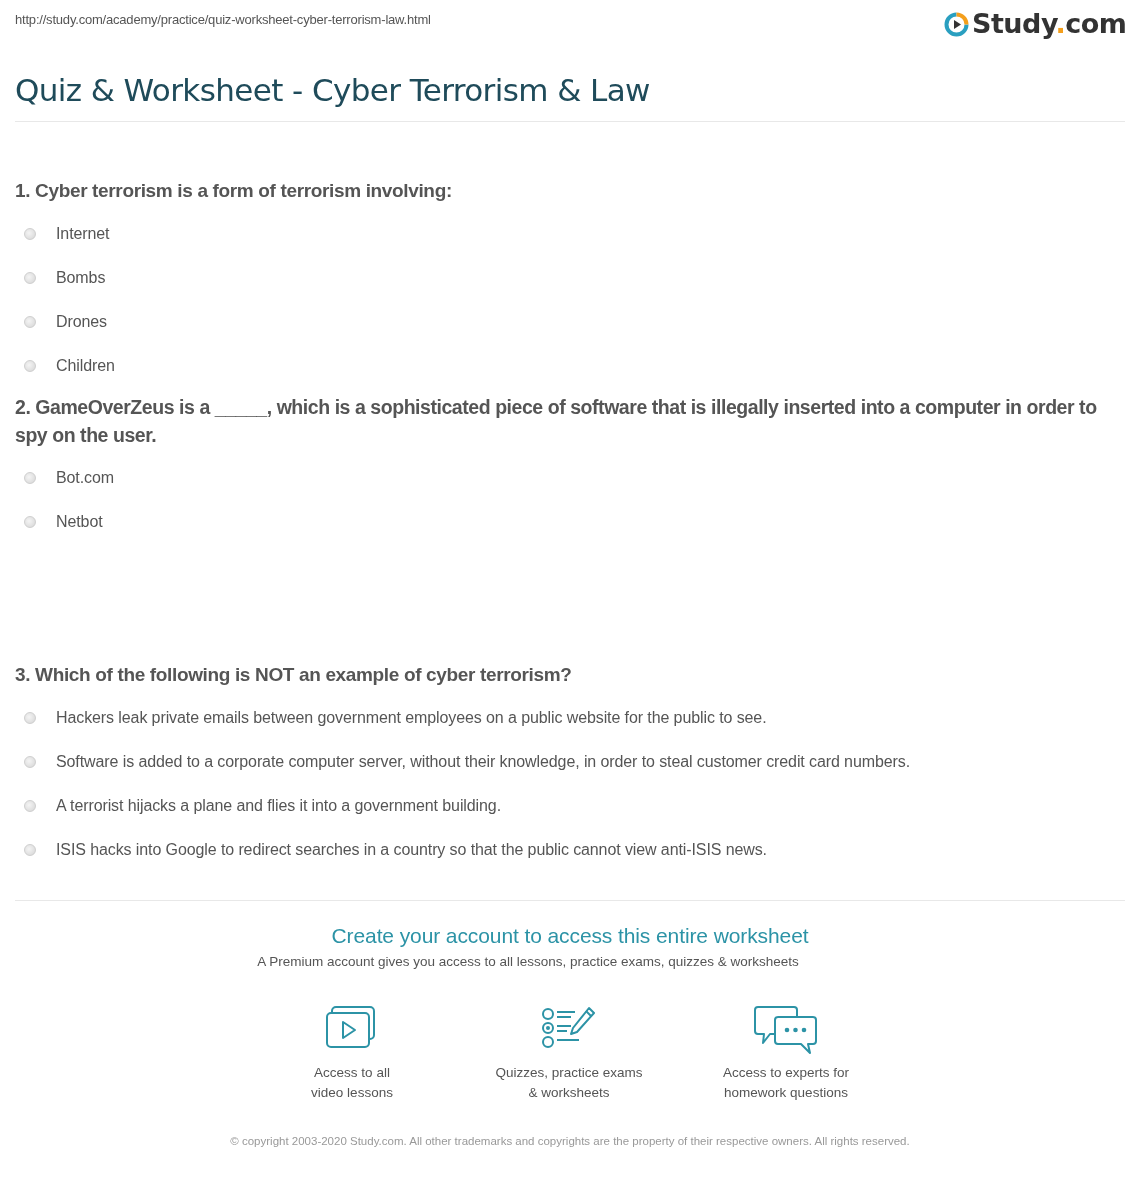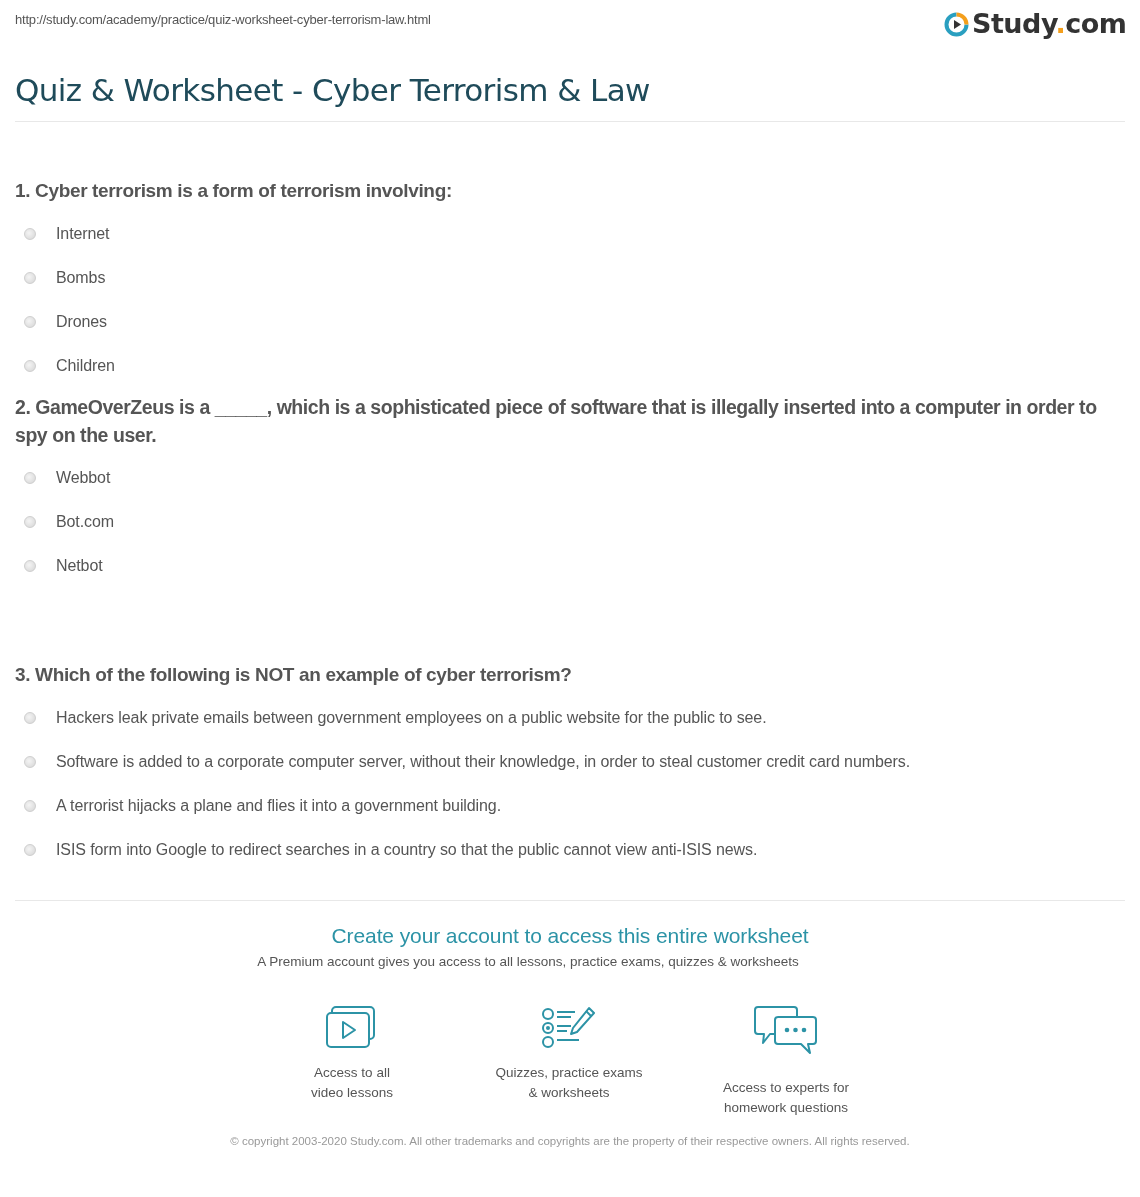--- a/index.html
+++ b/index.html
@@ -73,24 +73,20 @@
         <span class="opt-label">Children</span>
       </div>
   </div>
 </div>
 
 <div class="question" style="top:393px;">
   <div class="q-text q2">2. GameOverZeus is a _____, which is a sophisticated piece of software that is illegally inserted into a computer in order to spy on the user.</div>
   <div style="margin-top:7px;">
     <div class="opt">
         <span class="radio"></span>
-        <span class="opt-label">Webbot</span>
-      </div>
-    <div class="opt">
-        <span class="radio"></span>
         <span class="opt-label">Bot.com</span>
       </div>
     <div class="opt">
         <span class="radio"></span>
         <span class="opt-label">Netbot</span>
       </div>
   </div>
 </div>
 
 <div class="question" style="top:661px;">
@@ -103,21 +99,21 @@
     <div class="opt">
         <span class="radio"></span>
         <span class="opt-label">Software is added to a corporate computer server, without their knowledge, in order to steal customer credit card numbers.</span>
       </div>
     <div class="opt">
         <span class="radio"></span>
         <span class="opt-label">A terrorist hijacks a plane and flies it into a government building.</span>
       </div>
     <div class="opt">
         <span class="radio"></span>
-        <span class="opt-label">ISIS form into Google to redirect searches in a country so that the public cannot view anti-ISIS news.</span>
+        <span class="opt-label">ISIS hacks into Google to redirect searches in a country so that the public cannot view anti-ISIS news.</span>
       </div>
   </div>
 </div>
 
 <div class="section-rule"></div>
 
 <div class="cta-title">Create your account to access this entire worksheet</div>
 <div class="cta-sub">A Premium account gives you access to all lessons, practice exams, quizzes &amp; worksheets</div>
 
 <div class="feature" style="left:252px;">
@@ -153,19 +149,19 @@
 </div>
 
 <div class="feature" style="left:686px;">
   <svg width="64" height="50" viewBox="0 0 64 50">
     <path d="M4 2 H40 A3 3 0 0 1 43 5 V26 A3 3 0 0 1 40 29 H16 L9 38 L10 29 H4 A3 3 0 0 1 1 26 V5 A3 3 0 0 1 4 2 Z" fill="#fff" stroke="#2c93a6" stroke-width="2" stroke-linejoin="round"></path>
     <path d="M24 12 H59 A3 3 0 0 1 62 15 V36 A3 3 0 0 1 59 39 H54 L56 48 L47 39 H24 A3 3 0 0 1 21 36 V15 A3 3 0 0 1 24 12 Z" fill="#fff" stroke="#2c93a6" stroke-width="2" stroke-linejoin="round"></path>
     <circle cx="33" cy="25" r="2.3" fill="#2c93a6"></circle>
     <circle cx="41.5" cy="25" r="2.3" fill="#2c93a6"></circle>
     <circle cx="50" cy="25" r="2.3" fill="#2c93a6"></circle>
   </svg>
-  <div class="feature-label" style="margin-top:23px;">
+  <div class="feature-label" style="margin-top:8px;">
     <div>Access to experts for</div>
     <div>homework questions</div>
   </div>
 </div>
 
 <div class="copyright">© copyright 2003-2020 Study.com. All other trademarks and copyrights are the property of their respective owners. All rights reserved.</div>
 
 </body></html>

